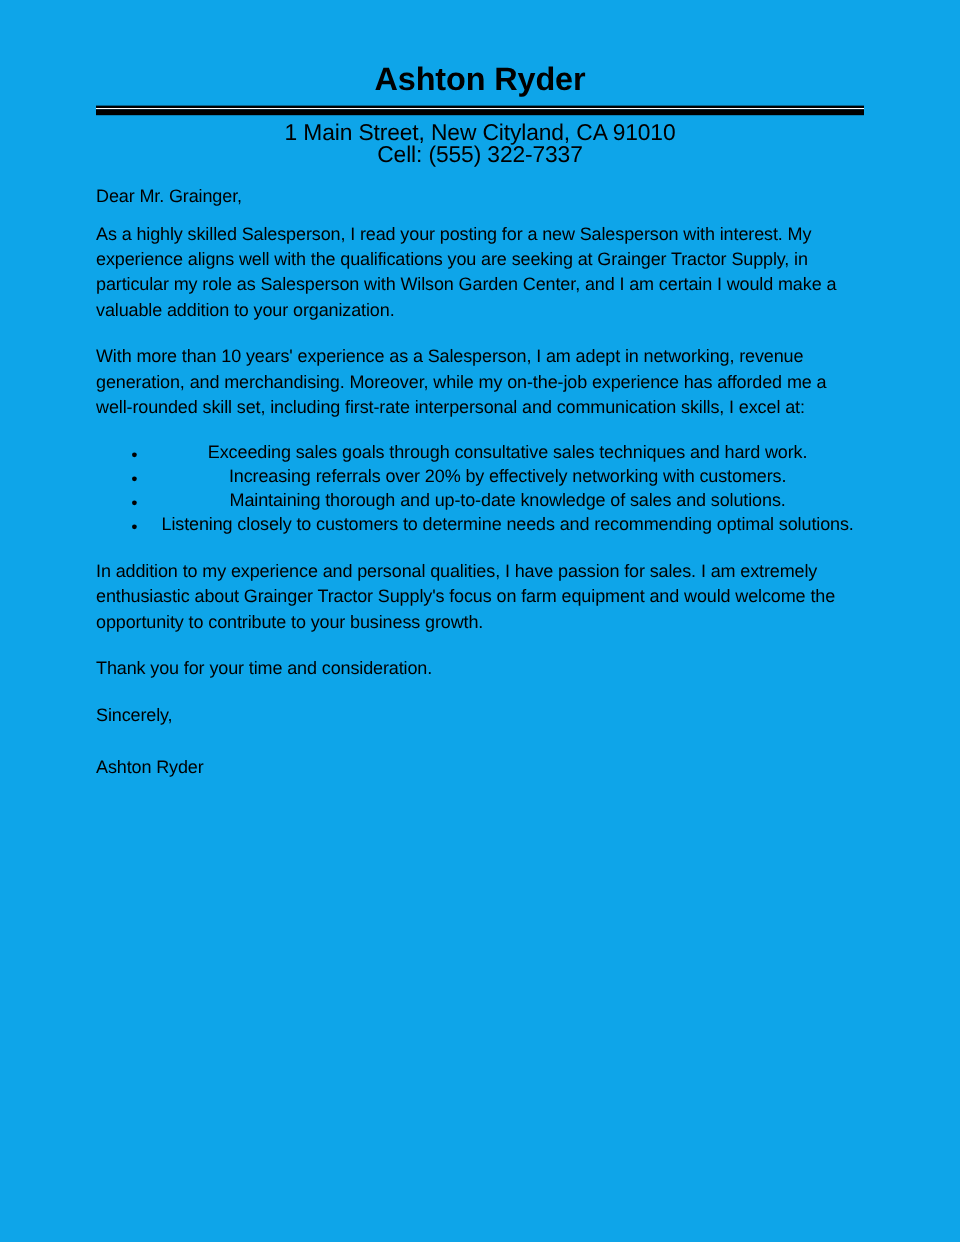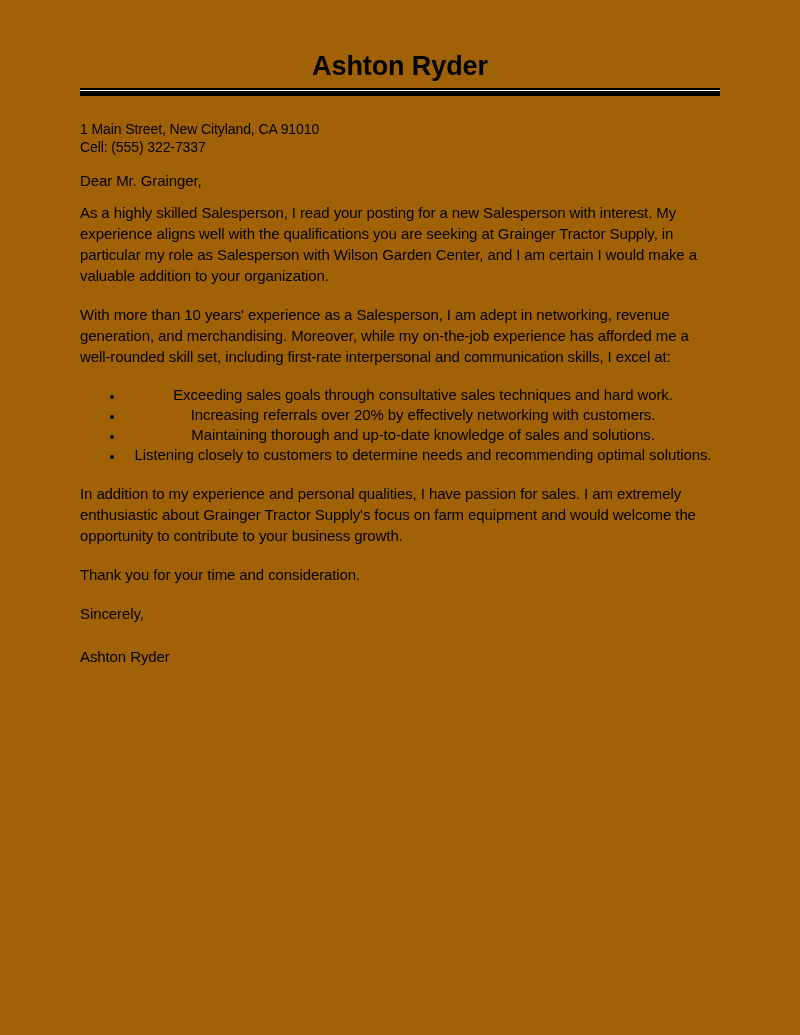--- a/index.html
+++ b/index.html
@@ -4,21 +4,21 @@
 <style>
   html, body {
     margin: 0;
     padding: 0;
     background: #ffffff;
   }
   .page {
     position: relative;
     width: 800px;
     height: 1035px;
-    background: #a16207;
+    background: #0ea5e9;
     box-sizing: border-box;
     padding: 50px 80px 0 80px;
     font-family: "Liberation Sans", sans-serif;
     font-size: 15px;
     line-height: 21px;
     color: #000000;
     letter-spacing: -0.1px;
     overflow: hidden;
   }
   .letter-header {
@@ -41,22 +41,23 @@
   }
   .rule-gap {
     height: 1px;
     background: #ffffff;
   }
   .rule-thick {
     height: 5px;
     background: #000000;
   }
   .contact-block {
-    margin-top: 24px;
-    font-size: 14px;
+    margin-top: 7px;
+    text-align: center;
+    font-size: 19px;
     line-height: 18px;
   }
   .letter-body p {
     margin: 0 0 18px 0;
   }
   .salutation {
     margin-bottom: 11px !important;
   }
   .skills-list {
     margin: 0 0 18px 0;

